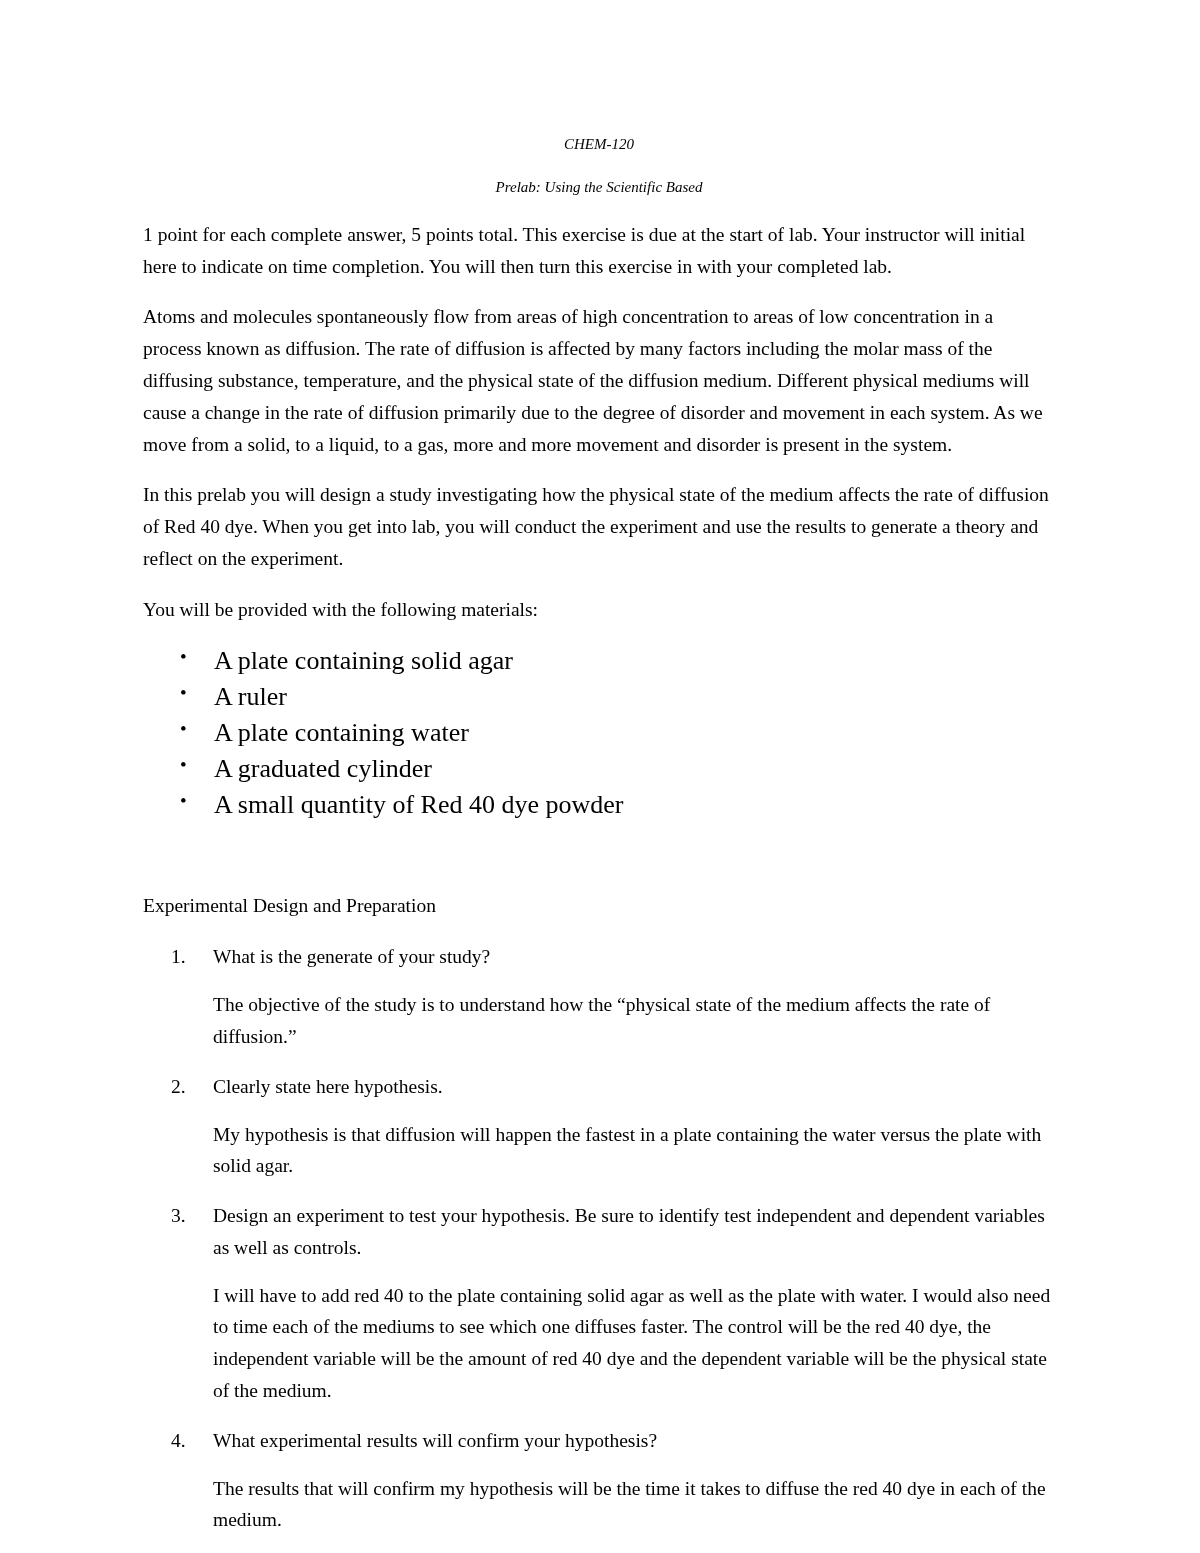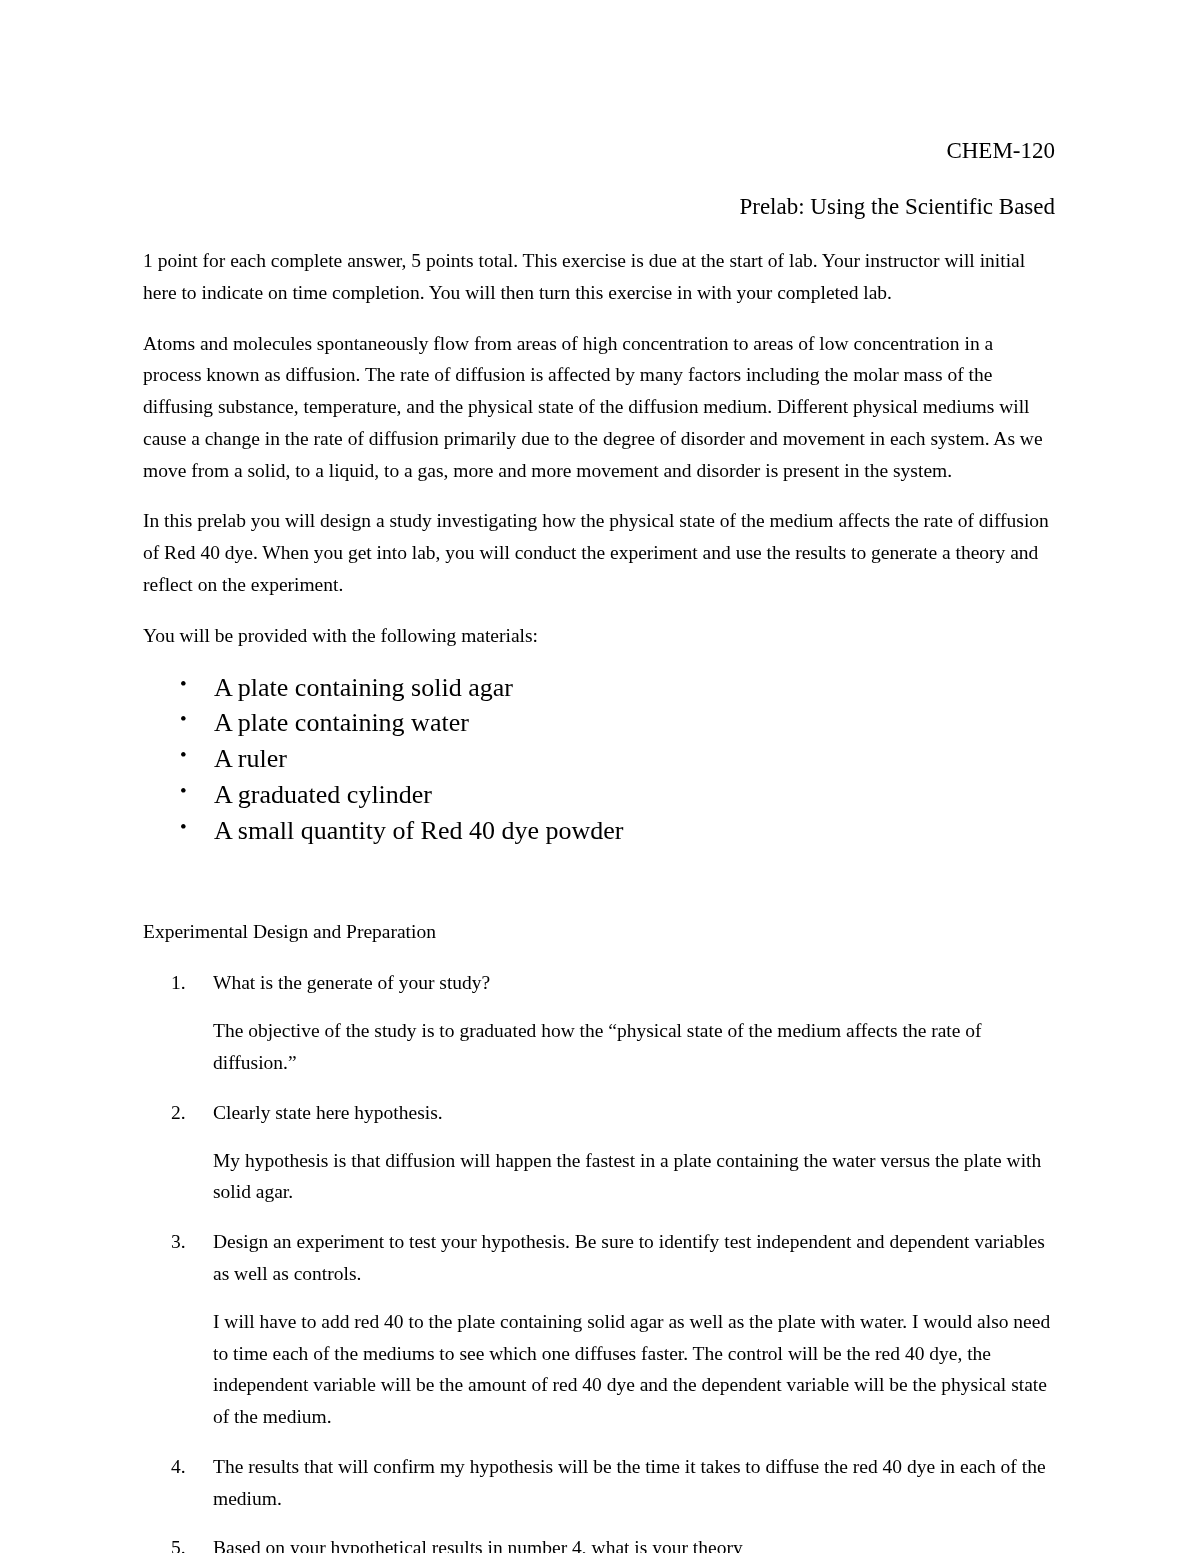--- a/index.html
+++ b/index.html
@@ -15,24 +15,25 @@
     overflow: hidden;
   }
   .page {
     width: 1200px;
     height: 1553px;
     box-sizing: border-box;
     padding: 132px 145px 0 143px;
     position: relative;
   }
   .doc-line {
-    font-size: 23px;
+    font-size: 15px;
     line-height: 1.63;
     margin: 0 0 19px 0;
-    text-align: right;
+    text-align: center;
+    font-style: italic;
   }
   p.body-para {
     font-size: 19.5px;
     line-height: 1.63;
     margin: 4px 0 19px 0;
     text-align: left;
   }
   .materials-list {
     list-style: none;
     margin: 0 0 19px 0;
@@ -100,48 +101,49 @@
   <p class="body-para">1 point for each complete answer, 5 points total. This exercise is due at the start of lab. Your instructor will initial here to indicate on time completion. You will then turn this exercise in with your completed lab.</p>
 
   <p class="body-para">Atoms and molecules spontaneously flow from areas of high concentration to areas of low concentration in a process known as diffusion. The rate of diffusion is affected by many factors including the molar mass of the diffusing substance, temperature, and the physical state of the diffusion medium. Different physical mediums will cause a change in the rate of diffusion primarily due to the degree of disorder and movement in each system. As we move from a solid, to a liquid, to a gas, more and more movement and disorder is present in the system.</p>
 
   <p class="body-para">In this prelab you will design a study investigating how the physical state of the medium affects the rate of diffusion of Red 40 dye. When you get into lab, you will conduct the experiment and use the results to generate a theory and reflect on the experiment.</p>
 
   <p class="body-para">You will be provided with the following materials:</p>
 
   <ul class="materials-list">
     <li>A plate containing solid agar</li>
+    <li>A ruler</li>
     <li>A plate containing water</li>
-    <li>A ruler</li>
     <li>A graduated cylinder</li>
     <li>A small quantity of Red 40 dye powder</li>
   </ul>
 
   <div class="spacer-block"></div>
 
   <div class="section-heading">Experimental Design and Preparation</div>
 
   <ol class="q-list">
     <li class="q-item">
       <span class="q-num">1.</span>
       <div class="q-text">What is the generate of your study?</div>
-      <div class="q-answer">The objective of the study is to graduated how the “physical state of the medium affects the rate of diffusion.”</div>
+      <div class="q-answer">The objective of the study is to understand how the “physical state of the medium affects the rate of diffusion.”</div>
     </li>
     <li class="q-item">
       <span class="q-num">2.</span>
       <div class="q-text">Clearly state here hypothesis.</div>
       <div class="q-answer">My hypothesis is that diffusion will happen the fastest in a plate containing the water versus the plate with solid agar.</div>
     </li>
     <li class="q-item">
       <span class="q-num">3.</span>
       <div class="q-text">Design an experiment to test your hypothesis. Be sure to identify test independent and dependent variables as well as controls.</div>
       <div class="q-answer">I will have to add red 40 to the plate containing solid agar as well as the plate with water. I would also need to time each of the mediums to see which one diffuses faster. The control will be the red 40 dye, the independent variable will be the amount of red 40 dye and the dependent variable will be the physical state of the medium.</div>
     </li>
     <li class="q-item">
       <span class="q-num">4.</span>
+      <div class="q-text">What experimental results will confirm your hypothesis?</div>
       <div class="q-answer">The results that will confirm my hypothesis will be the time it takes to diffuse the red 40 dye in each of the medium.</div>
     </li>
     <li class="q-item">
       <span class="q-num">5.</span>
       <div class="q-text">Based on your hypothetical results in number 4, what is your theory</div>
     </li>
   </ol>
 
 </div>
 

